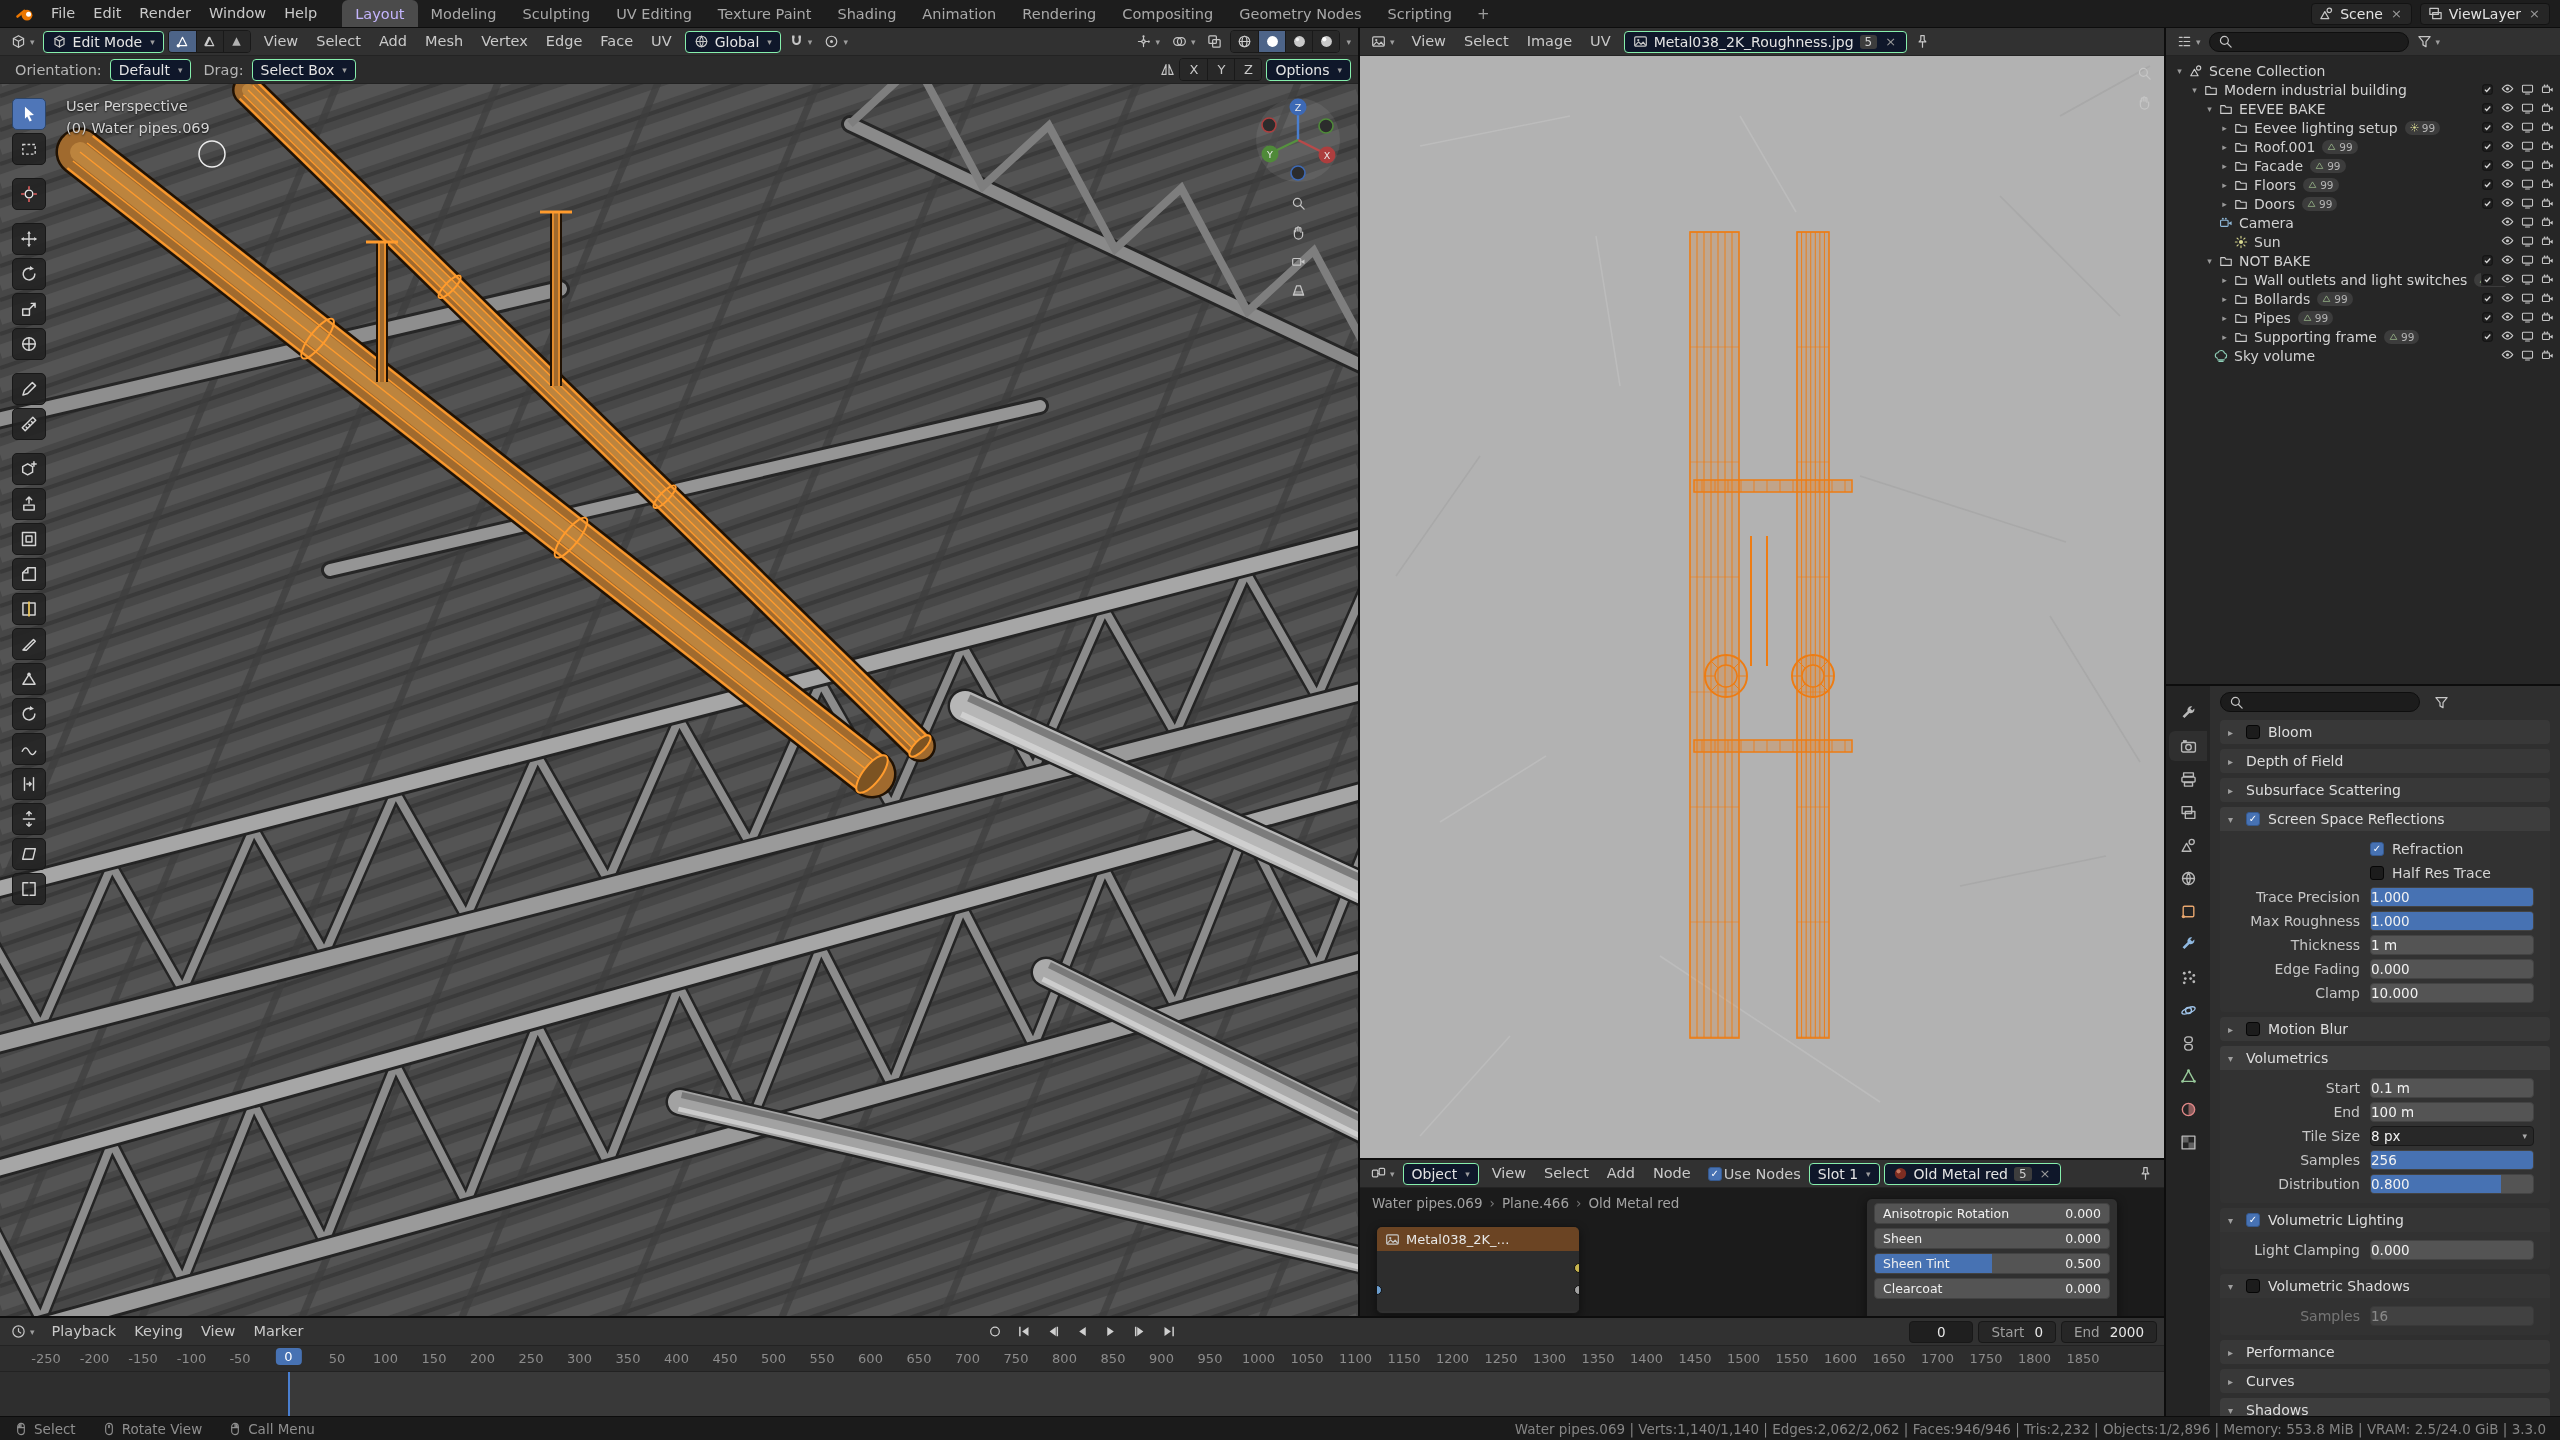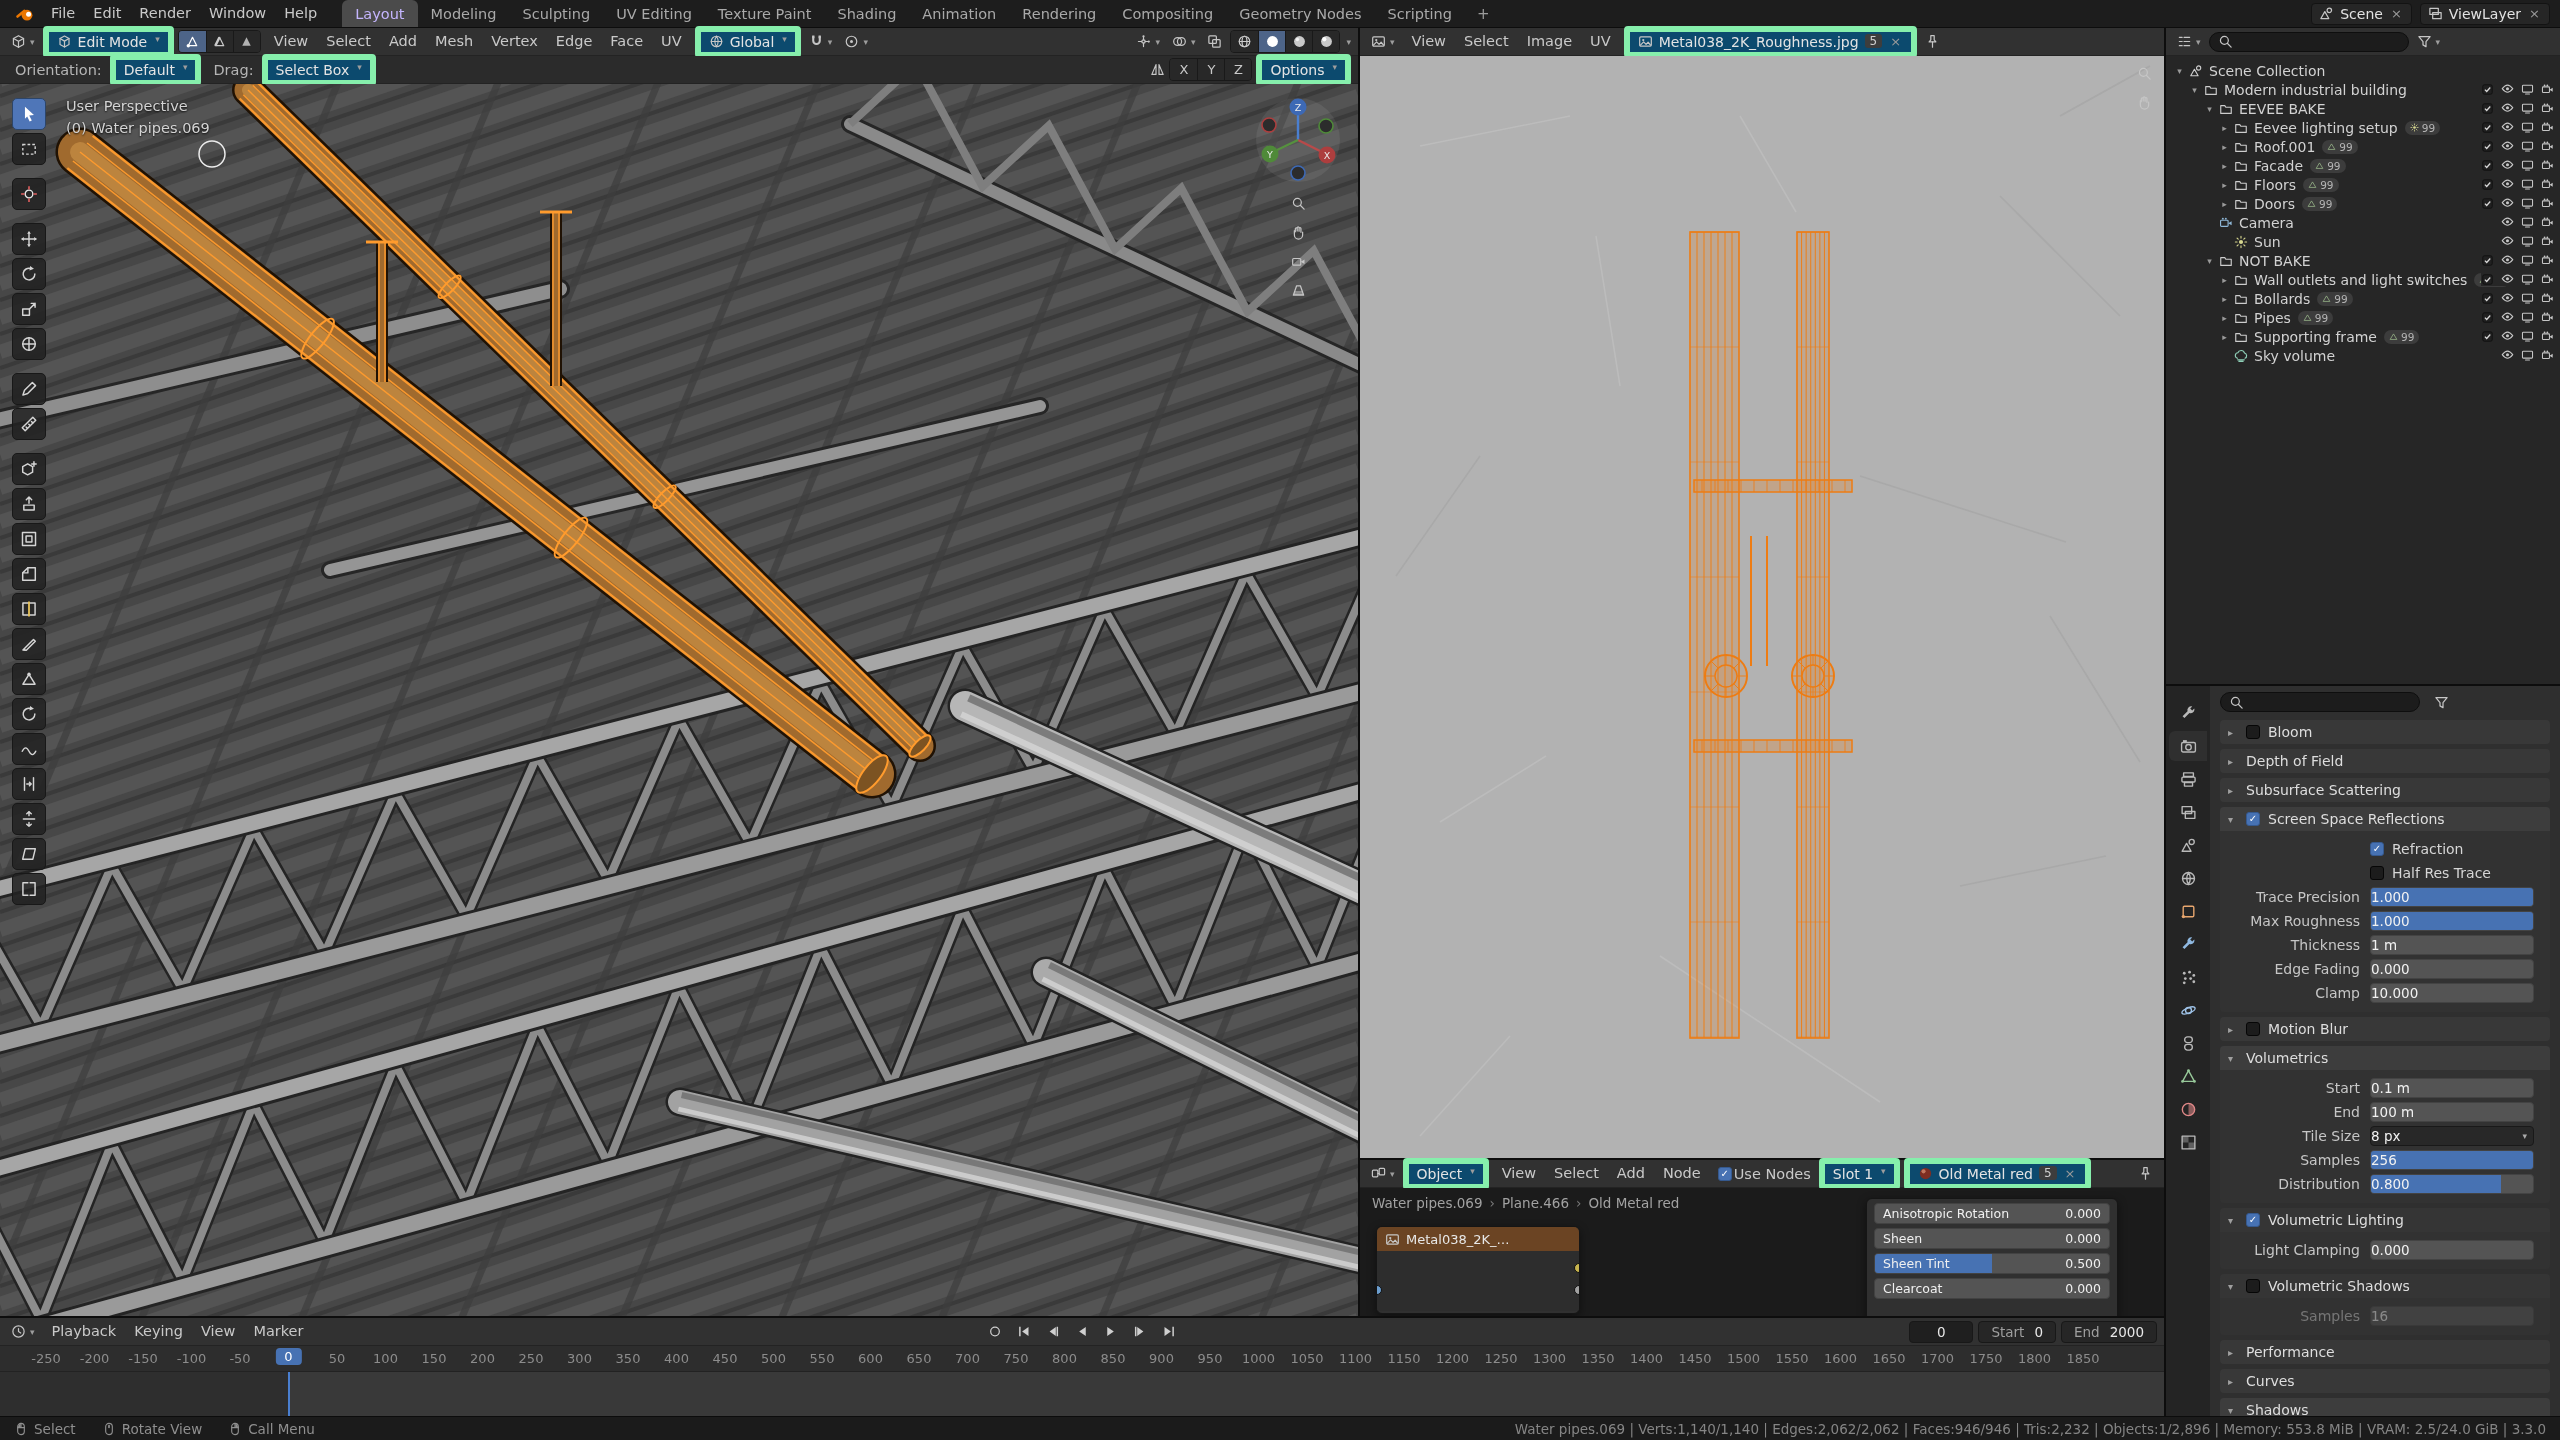--- a/index.html
+++ b/index.html
@@ -15,21 +15,21 @@
 .ws-tab{display:flex;align-items:center;padding:0 13px;font-size:14.5px;color:#a9a9a9;white-space:nowrap}
 .ws-tab.active{background:#4b4b4b;color:#c4b5fd;border-radius:6px 6px 0 0}
 .ws-add{color:#9a9a9a;font-size:15px;padding:0 10px;display:flex;align-items:center}
 .topbar-spacer{flex:1}
 .datablock{display:flex;align-items:center;gap:6px;background:#262626;border:1px solid #131313;border-radius:4px;padding:2px 7px;margin-left:6px;font-size:14px;color:#e2e2e2;white-space:nowrap}
 .db-x{color:#9a9a9a;font-size:13px;padding:0 2px}
 
 .icon{display:inline-flex;align-items:center;justify-content:center;color:#c6c6c6}
 .caret{font-size:9px;color:#9d9d9d;margin-left:2px}
 .hd-btn{display:flex;align-items:center;gap:2px;padding:2px 4px;border-radius:4px;color:#c9c9c9}
-.dd{display:flex;align-items:flex-start;gap:6px;background:#0c4a6e;border:6px solid #86efac;border-radius:4px;padding:2px 8px;color:#e4e4e4;font-size:14px;white-space:nowrap}
+.dd{display:flex;align-items:center;gap:6px;background:#0f172a;border:1px solid #86efac;border-radius:4px;padding:2px 8px;color:#e4e4e4;font-size:14px;white-space:nowrap}
 .seg{display:flex;border:1px solid #191919;border-radius:4px;overflow:hidden}
 .sbtn{width:27px;height:21px;display:flex;align-items:center;justify-content:center;background:#282828;color:#c9c9c9;font-size:13px}
 .sbtn+.sbtn{border-left:1px solid #191919}
 .sbtn.active{background:#4d6488;color:#fff}
 .checkbox{width:14px;height:14px;flex:none;border-radius:3px;background:#1c1c1c;border:1px solid #060606;display:inline-flex;align-items:center;justify-content:center;font-size:10px;color:#fff;line-height:1}
 .checkbox.on{background:#4772b3;border-color:#35598f}
 .pill{background:#3d3d3d;border-radius:3px;padding:0 5px;font-size:12px;color:#cfcfcf}
 .hd-spacer{flex:1}
 
 .main-row{flex:1;display:flex;min-height:0}
@@ -1704,21 +1704,21 @@
                 <span class="icon">
                   <svg viewBox="0 0 16 16" width="13" height="13">
                     <rect x="1.8" y="4.8" width="8.6" height="7" rx="1" stroke="currentColor" fill="none" stroke-width="1.3" stroke-linecap="round" stroke-linejoin="round"></rect>
                     <path d="M10.4 8.3l4-2.4v4.8z" fill="currentColor"></path>
                     <circle cx="4.4" cy="3" r="1.1" fill="currentColor"></circle>
                     <circle cx="7.8" cy="3" r="1.1" fill="currentColor"></circle>
                   </svg>
                 </span>
               </span>
             </div>
-            <div class="ol-row" style="padding-left: 51px; align-items: center;">
+            <div class="ol-row" style="padding-left: 31px; align-items: center;">
               <span class="arrow"></span>
               <span class="ol-icon">
                 <svg viewBox="0 0 16 16" width="14" height="14" style="color: rgb(143, 208, 184);">
                   <path d="M4 10.6a3.2 3.2 0 0 1 .4-6.3A4 4 0 0 1 12 4.6a3.2 3.2 0 0 1 .6 6" stroke="currentColor" fill="none" stroke-width="1.3" stroke-linecap="round" stroke-linejoin="round"></path>
                   <path d="M4.2 12.4h7.6M5.6 14.2h4.8" stroke="currentColor" fill="none" stroke-width="1.3" stroke-linecap="round" stroke-linejoin="round"></path>
                 </svg>
               </span>
               <span class="ol-label">Sky volume</span>
               <span class="ol-toggles">
                 <span class="icon">

